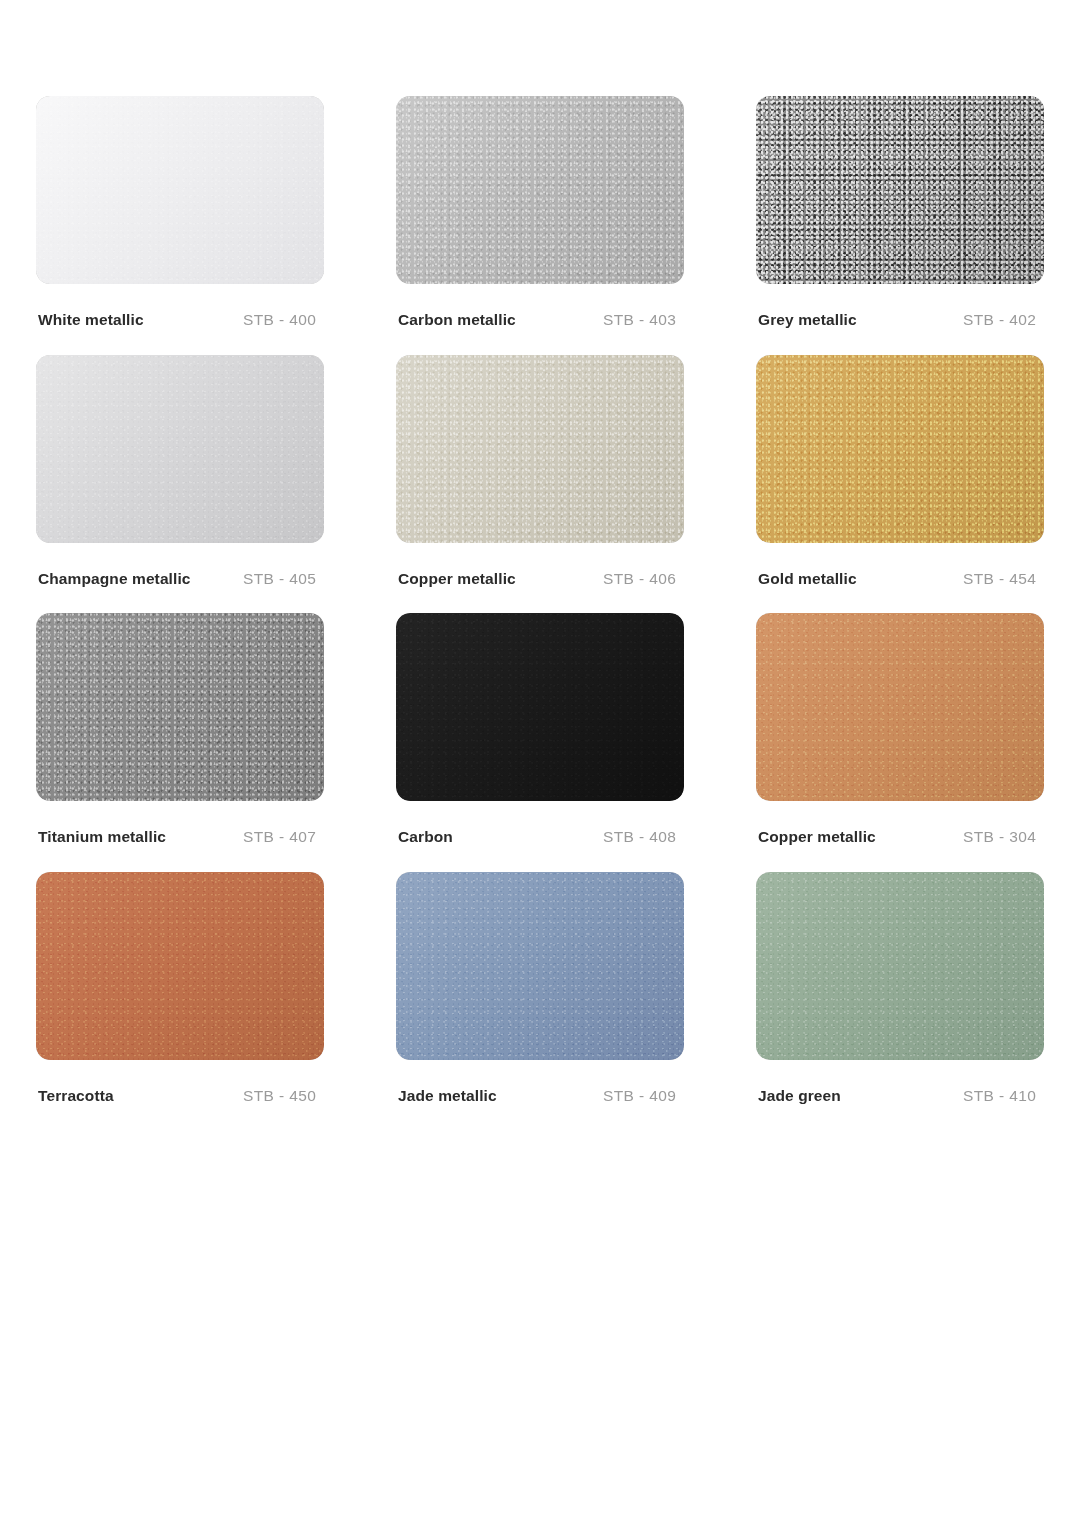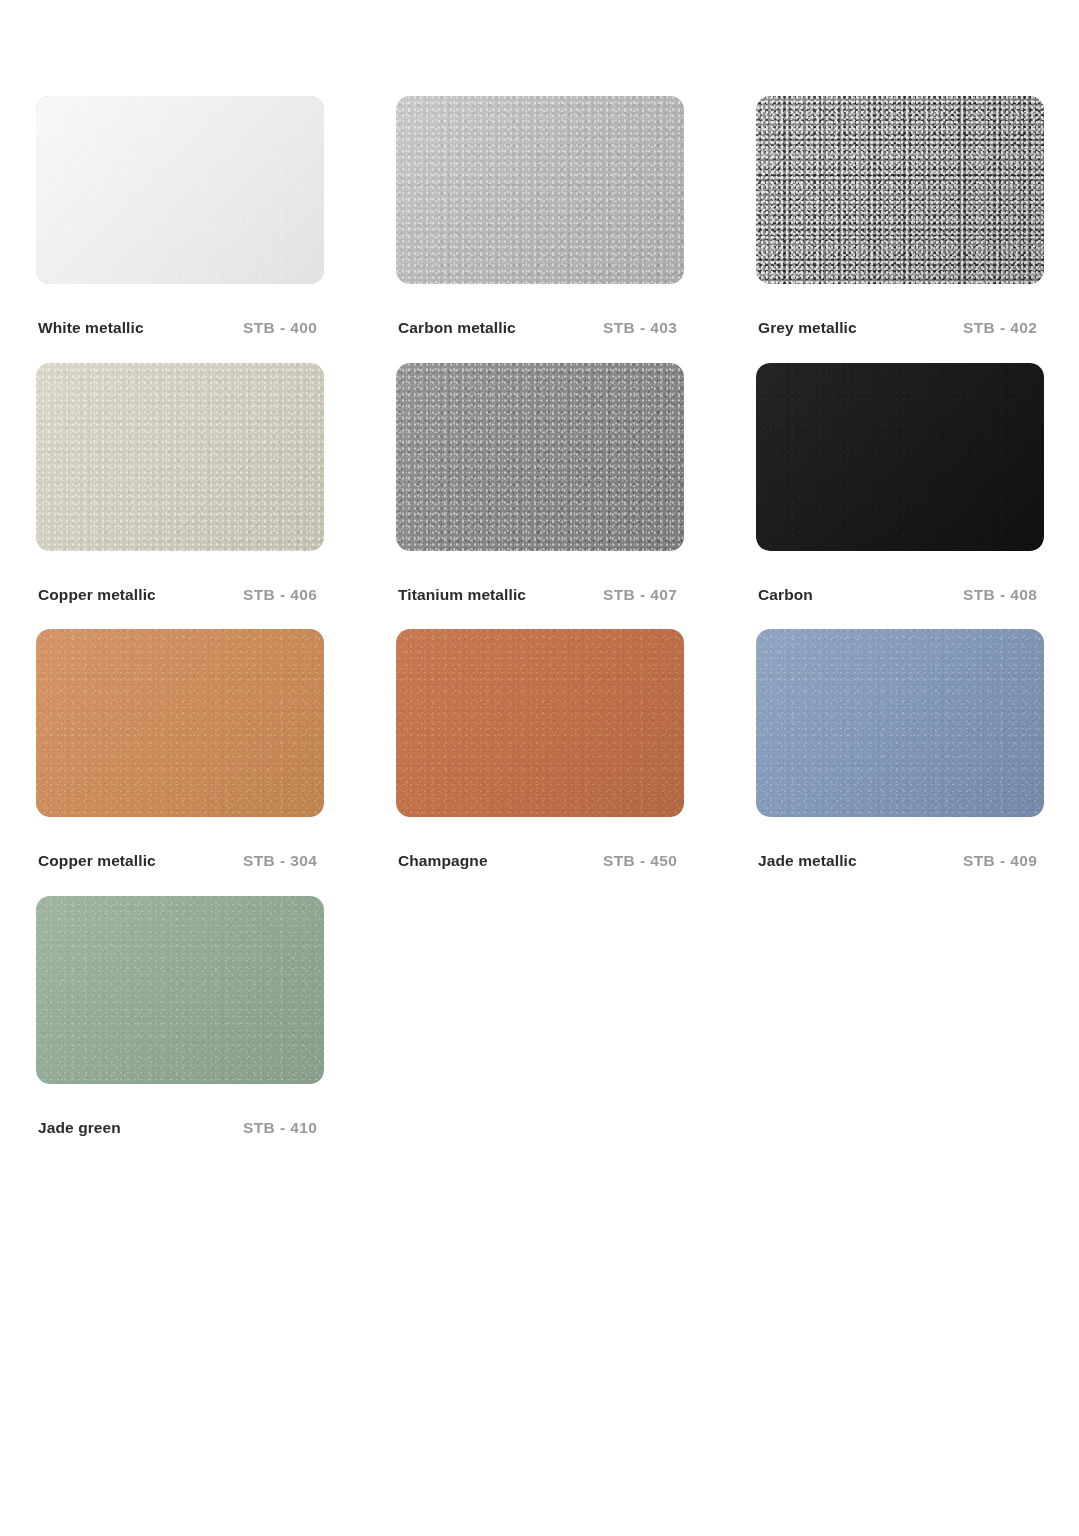--- a/index.html
+++ b/index.html
@@ -98,37 +98,37 @@
       radial-gradient(circle at 90% 65%, rgba(255,255,255,.85) 0 .9px, transparent 1.6px),
       radial-gradient(circle at 33% 90%, rgba(0,0,0,.7) 0 .9px, transparent 1.6px),
       radial-gradient(circle at 62% 48%, rgba(255,255,255,.7) 0 .7px, transparent 1.3px),
       radial-gradient(circle at 8% 58%, rgba(0,0,0,.6) 0 .8px, transparent 1.4px);
     background-size: 5px 5px, 7px 7px, 6px 6px, 9px 9px, 8px 8px, 4px 4px, 11px 11px;
   }
 
   .swatch-meta {
     display: flex;
     align-items: baseline;
-    margin-top: 36px;
+    margin-top: 28px;
     padding-left: 2px;
   }
 
   .swatch-name {
     font-size: 15.5px;
     font-weight: 700;
     color: #2b2b2b;
     letter-spacing: .1px;
     line-height: 1;
     flex: 0 0 205px;
     white-space: nowrap;
   }
 
   .swatch-code {
     font-size: 15.5px;
-    font-weight: 700;
+    font-weight: 400;
     color: #9a9a9a;
     letter-spacing: .4px;
     line-height: 1;
     white-space: nowrap;
   }
 </style>
 </head>
 <body>
 
 <div id="swatch-page">
@@ -157,31 +157,51 @@
         <div class="swatch-chip grain-coarse">
           <div class="chip-base" style="background: linear-gradient(135deg, rgb(140, 140, 140) 0%, rgb(126, 126, 126) 48%, rgb(115, 115, 115) 100%);"></div>
           <div class="chip-grain"></div>
         </div>
         <div class="swatch-meta">
           <span class="swatch-name">Grey metallic</span>
           <span class="swatch-code">STB - 402</span>
         </div>
       </div>
       <div class="swatch-card">
+        <div class="swatch-chip grain-fine">
+          <div class="chip-base" style="background: linear-gradient(135deg, rgb(230, 230, 231) 0%, rgb(214, 214, 216) 48%, rgb(198, 198, 200) 100%);"></div>
+          <div class="chip-grain"></div>
+        </div>
+        <div class="swatch-meta">
+          <span class="swatch-name">Champagne metallic</span>
+          <span class="swatch-code">STB - 405</span>
+        </div>
+      </div>
+      <div class="swatch-card">
         <div class="swatch-chip grain-medium">
           <div class="chip-base" style="background: linear-gradient(135deg, rgb(216, 213, 201) 0%, rgb(207, 203, 189) 48%, rgb(195, 191, 176) 100%);"></div>
           <div class="chip-grain"></div>
         </div>
         <div class="swatch-meta">
           <span class="swatch-name">Copper metallic</span>
           <span class="swatch-code">STB - 406</span>
         </div>
       </div>
       <div class="swatch-card">
         <div class="swatch-chip grain-medium">
+          <div class="chip-base" style="background: linear-gradient(135deg, rgb(215, 174, 98) 0%, rgb(207, 164, 86) 48%, rgb(194, 152, 76) 100%);"></div>
+          <div class="chip-grain"></div>
+        </div>
+        <div class="swatch-meta">
+          <span class="swatch-name">Gold metallic</span>
+          <span class="swatch-code">STB - 454</span>
+        </div>
+      </div>
+      <div class="swatch-card">
+        <div class="swatch-chip grain-medium">
           <div class="chip-base" style="background: linear-gradient(135deg, rgb(148, 148, 148) 0%, rgb(135, 135, 135) 48%, rgb(124, 124, 124) 100%);"></div>
           <div class="chip-grain"></div>
         </div>
         <div class="swatch-meta">
           <span class="swatch-name">Titanium metallic</span>
           <span class="swatch-code">STB - 407</span>
         </div>
       </div>
       <div class="swatch-card">
         <div class="swatch-chip grain-fine">
@@ -202,21 +222,21 @@
           <span class="swatch-name">Copper metallic</span>
           <span class="swatch-code">STB - 304</span>
         </div>
       </div>
       <div class="swatch-card">
         <div class="swatch-chip grain-fine">
           <div class="chip-base" style="background: linear-gradient(135deg, rgb(200, 122, 85) 0%, rgb(192, 113, 76) 48%, rgb(179, 104, 67) 100%);"></div>
           <div class="chip-grain"></div>
         </div>
         <div class="swatch-meta">
-          <span class="swatch-name">Champagne</span>
+          <span class="swatch-name">Terracotta</span>
           <span class="swatch-code">STB - 450</span>
         </div>
       </div>
       <div class="swatch-card">
         <div class="swatch-chip grain-fine">
           <div class="chip-base" style="background: linear-gradient(135deg, rgb(146, 166, 194) 0%, rgb(131, 153, 184) 48%, rgb(117, 137, 171) 100%);"></div>
           <div class="chip-grain"></div>
         </div>
         <div class="swatch-meta">
           <span class="swatch-name">Jade metallic</span>

